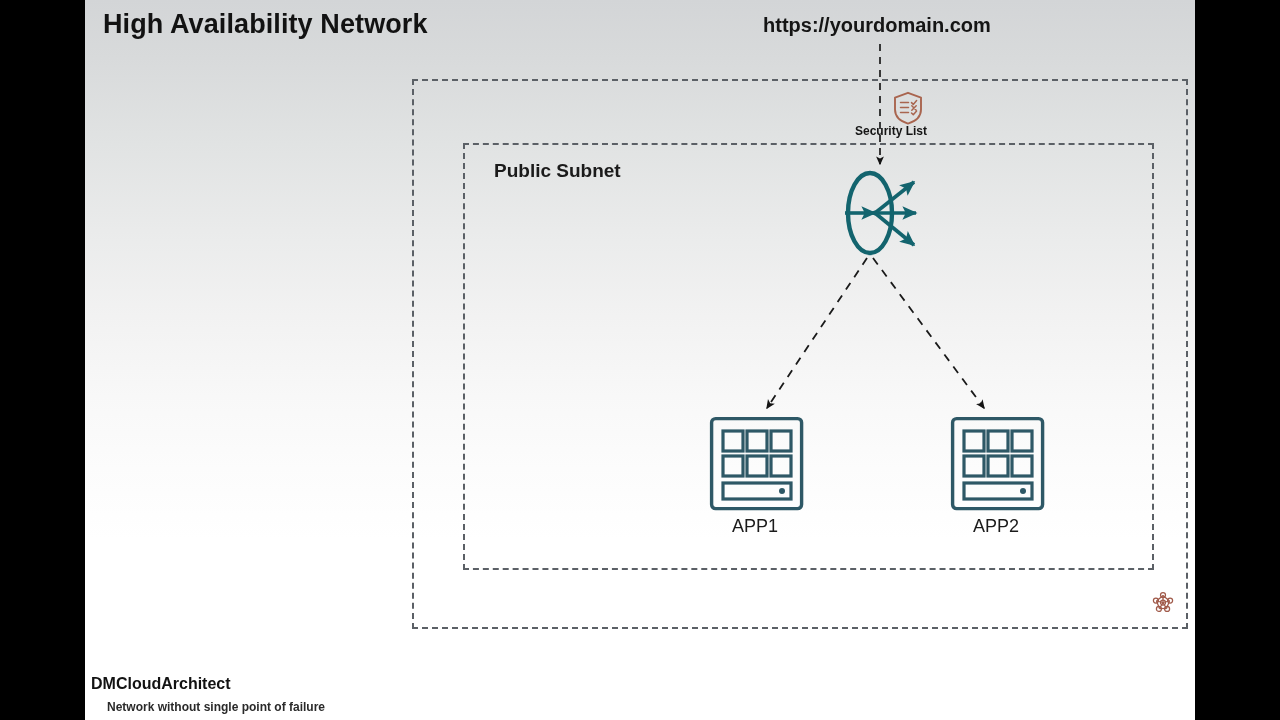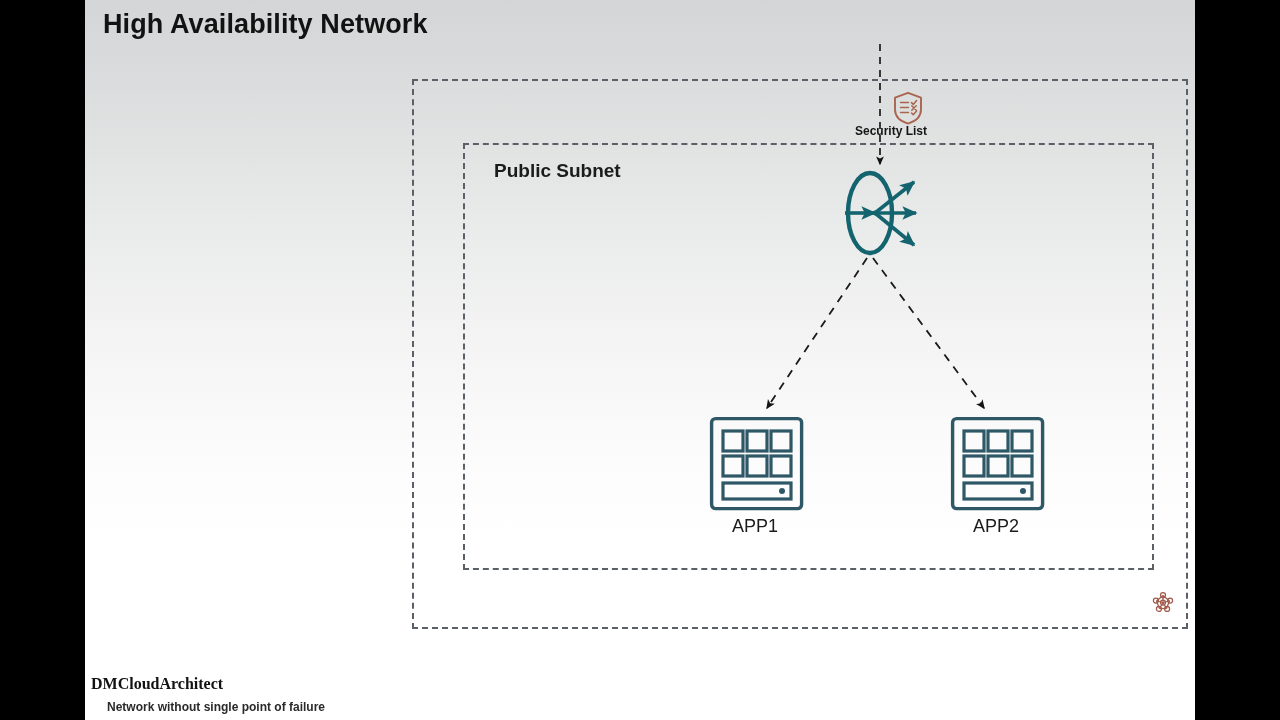--- a/index.html
+++ b/index.html
@@ -134,41 +134,41 @@
 
   
   #footer-title {
     position: absolute;
     left: 6px;
     top: 675px;
     font-size: 16px;
     font-weight: bold;
     color: #121212;
     white-space: nowrap;
-    font-family: Liberation Serif, serif;
   }
   #footer-sub {
     position: absolute;
     left: 22px;
     top: 700px;
     font-size: 12px;
     font-weight: bold;
     color: #2a2a2a;
     white-space: nowrap;
   }
 </style>
 </head>
 <body>
 
 <div id="slide">
 
   <div id="canvas">
 
     <div id="title">High Availability Network</div>
 
+    <div id="domain-url">https://yourdomain.com</div>
 
     <div id="vcn-box"></div>
 
     <div id="subnet-box" class="inner-dash"></div>
     <div id="subnet-label">Public Subnet</div>
 
     <div id="security-list-label">Security List</div>
 
     <div class="app-label" id="app1-label">APP1</div>
     <div class="app-label" id="app2-label">APP2</div>

